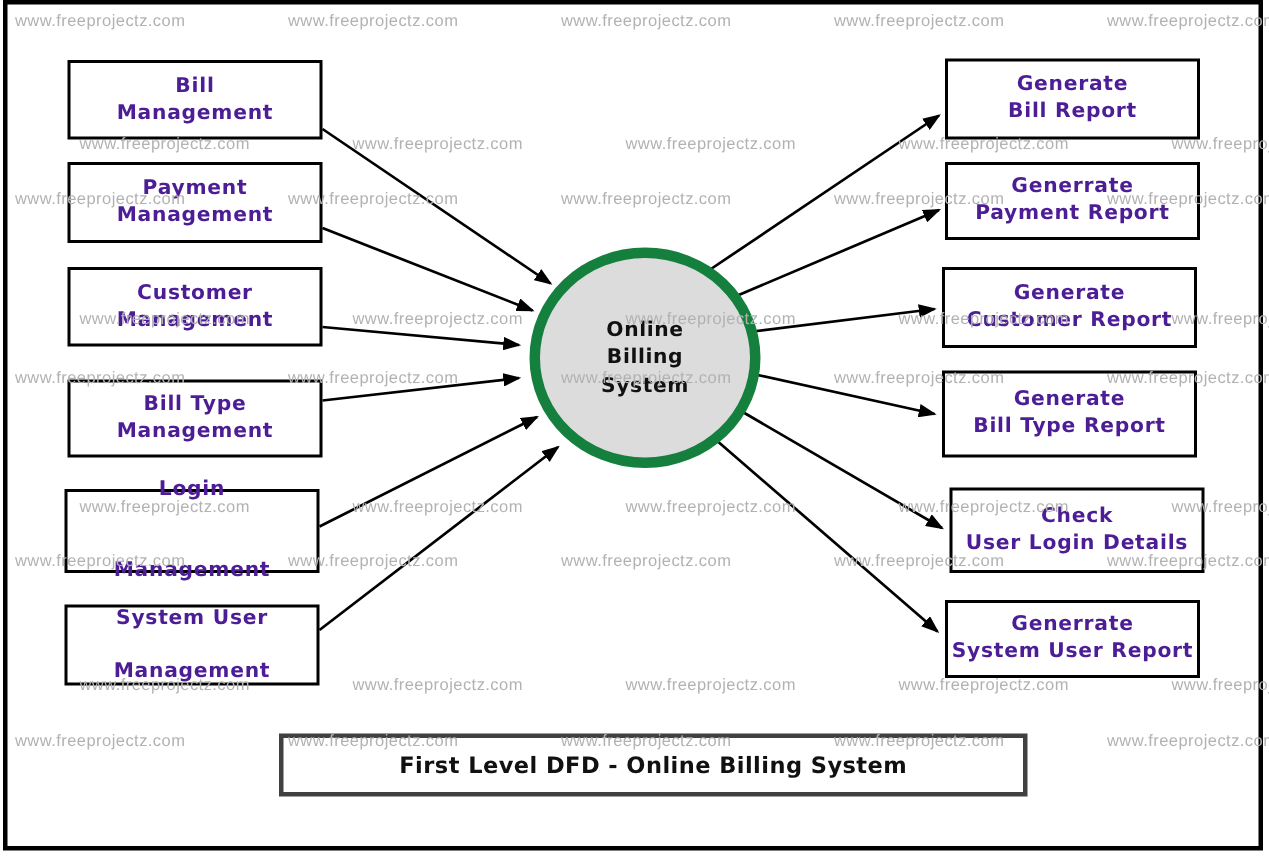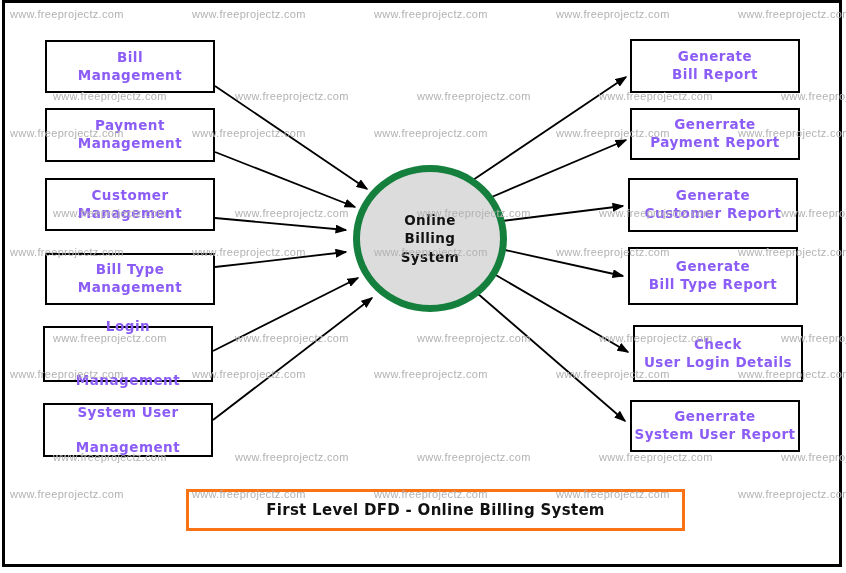--- a/index.html
+++ b/index.html
@@ -9,31 +9,31 @@
   }
   .frame{
     position:absolute;left:2px;top:0px;width:834px;height:561px;
     border:3px solid #000;z-index:1;
   }
   .arrows{position:absolute;left:0;top:0;width:846px;height:573px;z-index:3;}
   .box{
     position:absolute;background:#ffffff;border:2px solid #000;box-sizing:border-box;
     display:flex;flex-direction:column;align-items:center;justify-content:center;
     font-weight:bold;font-size:13.5px;letter-spacing:0.5px;line-height:1.3;
-    text-align:center;color:#8b5cf6;z-index:2;
+    text-align:center;color:#4c1d95;z-index:2;
   }
   .process{
     position:absolute;background:#dcdcdc;border:7px solid #15803d;box-sizing:border-box;
     border-radius:50%;display:flex;flex-direction:column;align-items:center;justify-content:center;
     font-weight:bold;font-size:13.5px;letter-spacing:0.4px;line-height:1.35;
     text-align:center;color:#111;z-index:4;
   }
   .title-box{
     position:absolute;left:186px;top:489px;width:499px;height:42px;
-    border:3px solid #f97316;box-sizing:border-box;background:#ffffff;
+    border:3px solid #404040;box-sizing:border-box;background:#ffffff;
     display:flex;align-items:center;justify-content:center;z-index:2;
   }
   .title-text{
     font-weight:bold;font-size:15px;letter-spacing:0.3px;color:#111;
     white-space:nowrap;
   }
   .wm-layer{position:absolute;left:0;top:0;width:846px;height:573px;z-index:10;pointer-events:none;}
   .wm{
     position:absolute;font-size:11px;letter-spacing:0.3px;color:#b2b2b2;
     white-space:nowrap;font-family:Liberation Sans, sans-serif;text-align:center;

